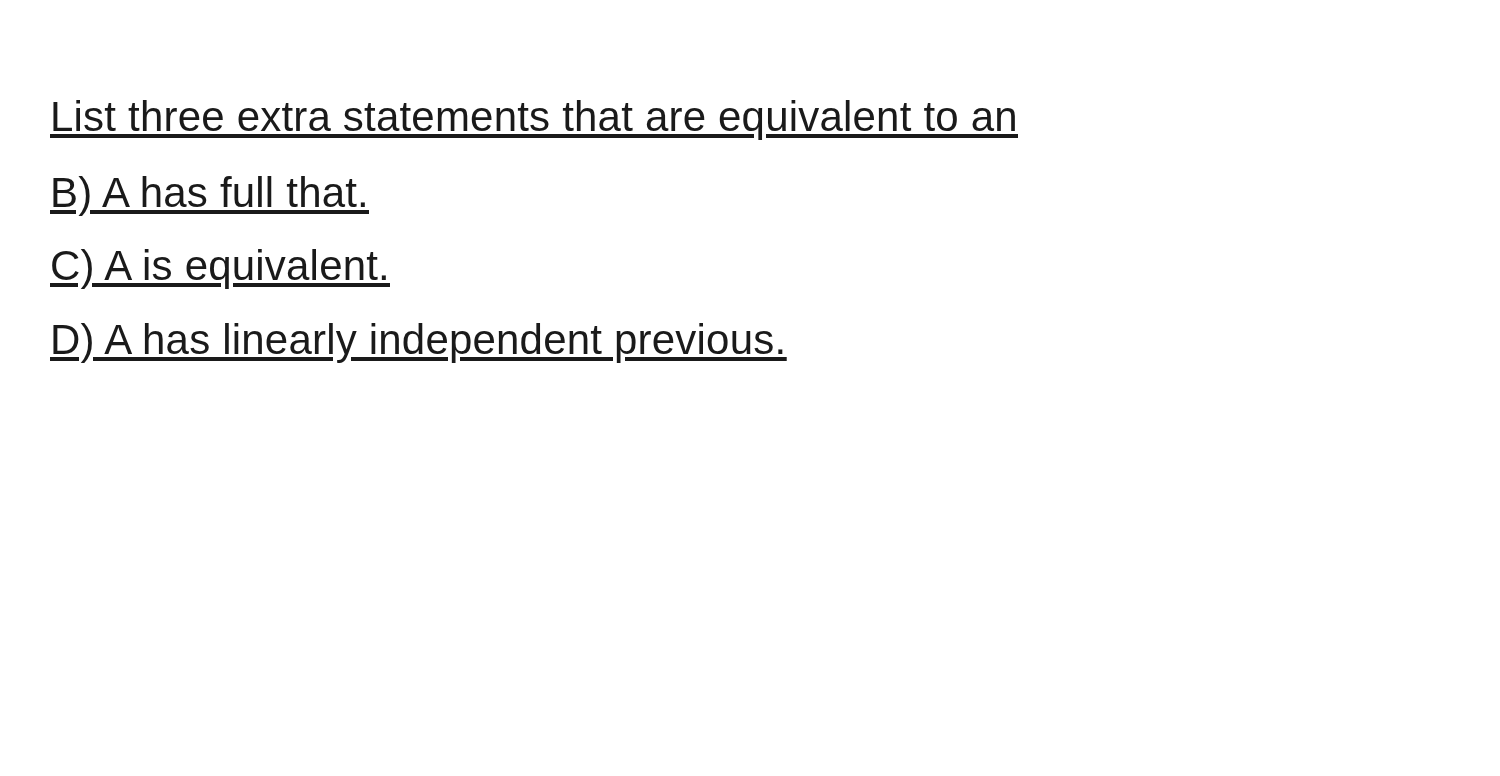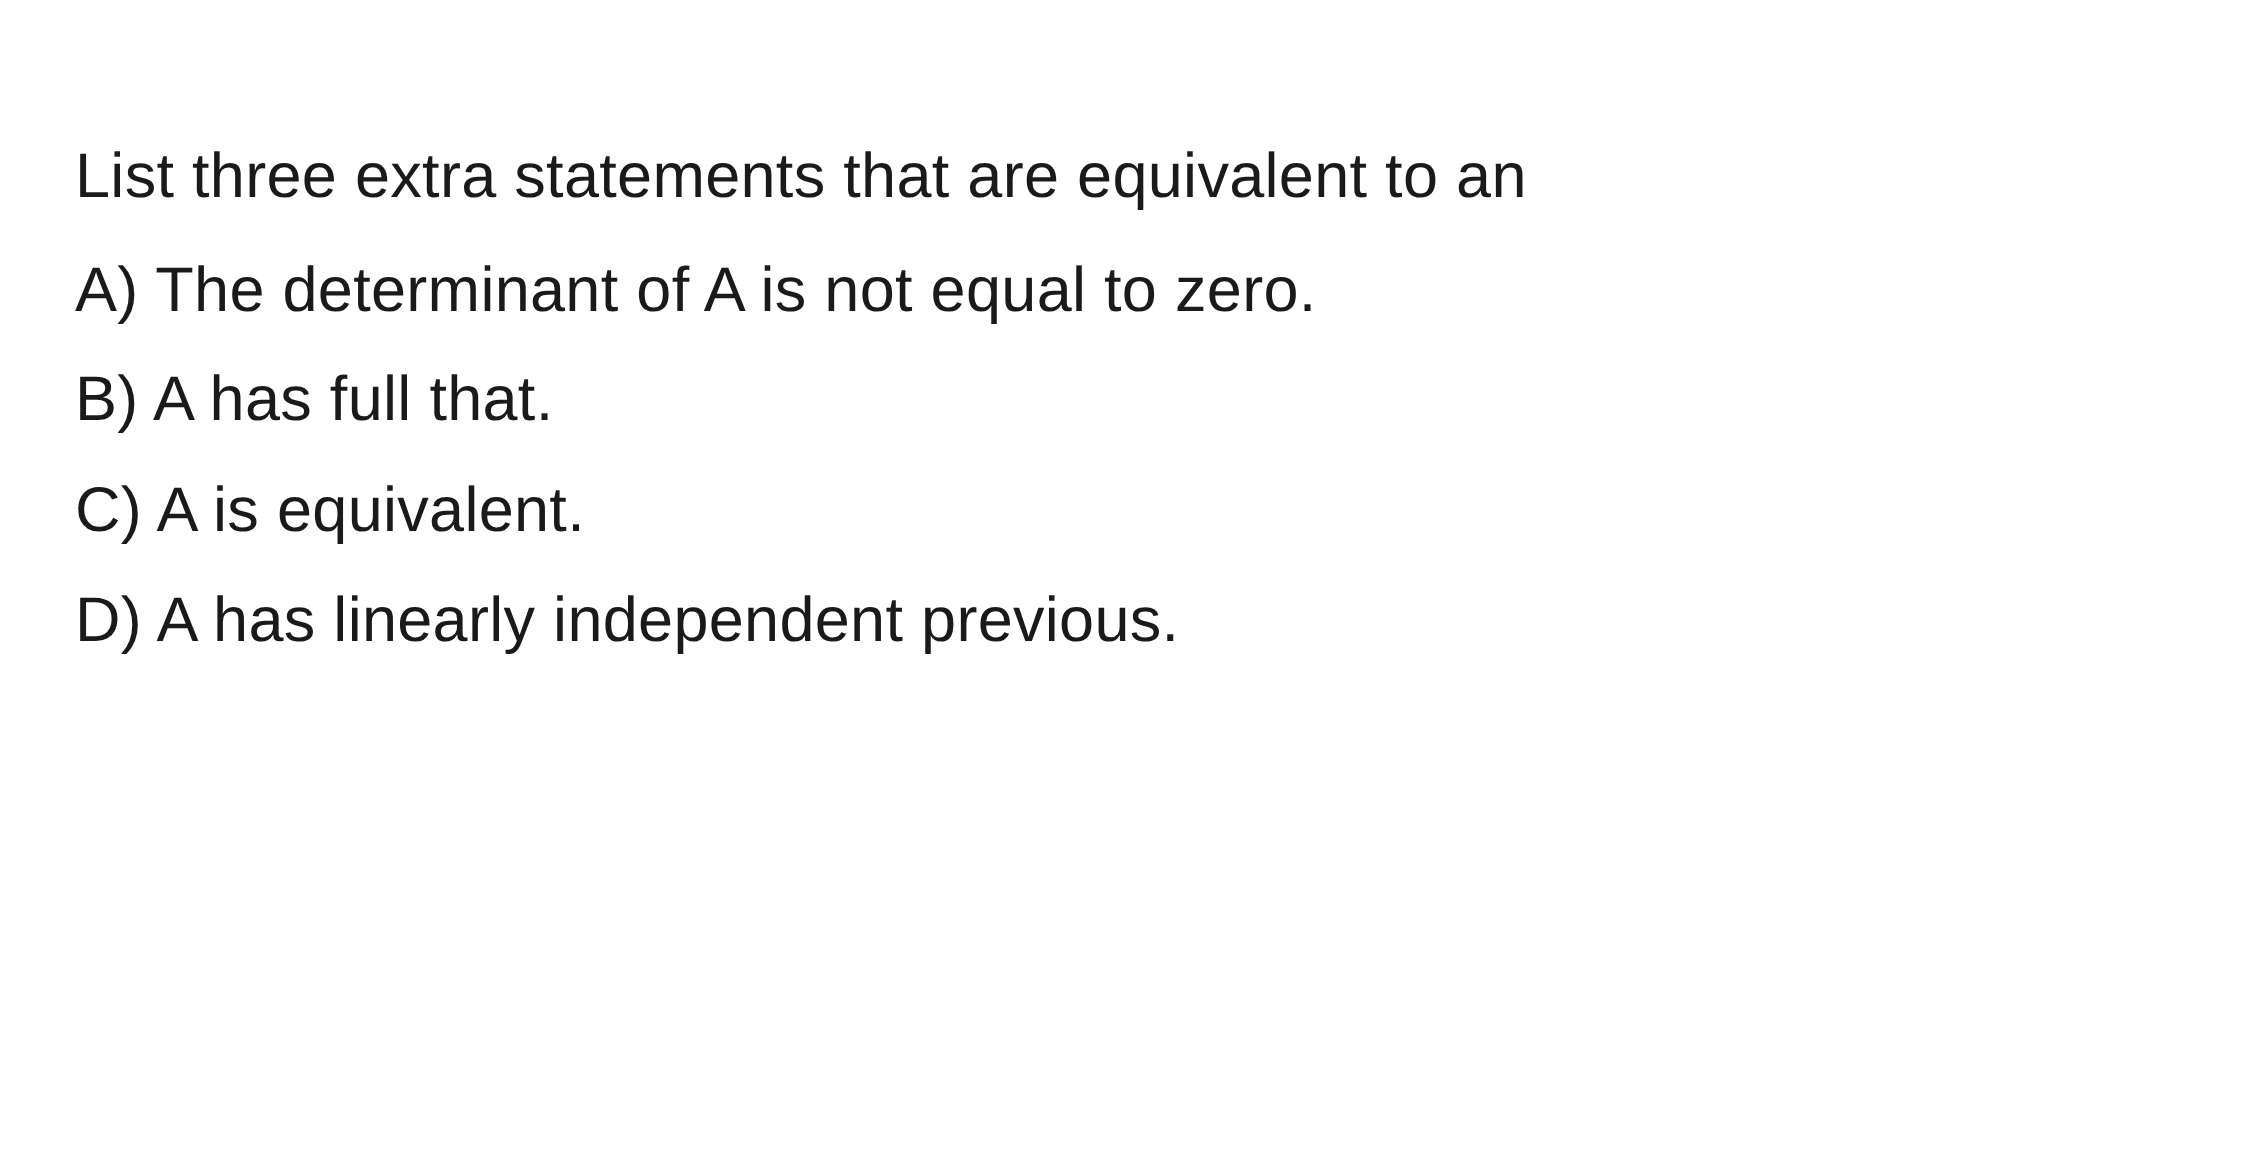--- a/index.html
+++ b/index.html
@@ -1,18 +1,19 @@
 <!DOCTYPE html>
 <html><head>
   <meta charset="utf-8">
   <style>
     * {
       margin: 0;
       padding: 0;
       box-sizing: border-box;
+      text-decoration: underline;
     }
     body {
       width: 1500px;
       height: 776px;
       background: #ffffff;
       font-family: -apple-system, BlinkMacSystemFont, "Segoe UI", Helvetica, Arial, sans-serif;
       padding: 80px 50px 50px 50px;
       color: #1a1a1a;
       font-size: 42px;
       line-height: 1.75;
@@ -26,17 +27,16 @@
     }
   </style>
 </head>
 <body>
 
 <div class="question-text">
   <div>List three extra statements that are equivalent to an</div>
 </div>
 
 <div>
-  <span class="option">A) The determinant of A is not equal to zero.</span>
   <span class="option">B) A has full that.</span>
   <span class="option">C) A is equivalent.</span>
   <span class="option">D) A has linearly independent previous.</span>
 </div>
 
 </body></html>

